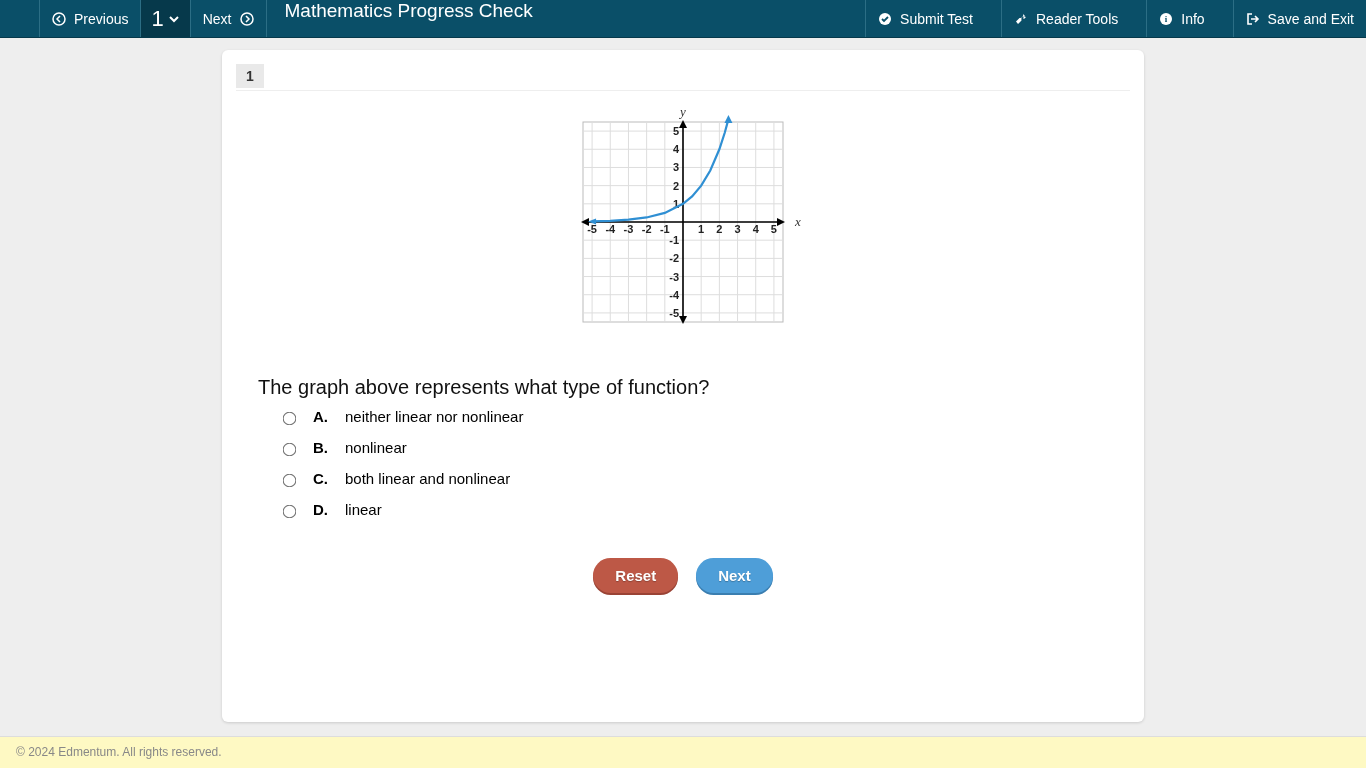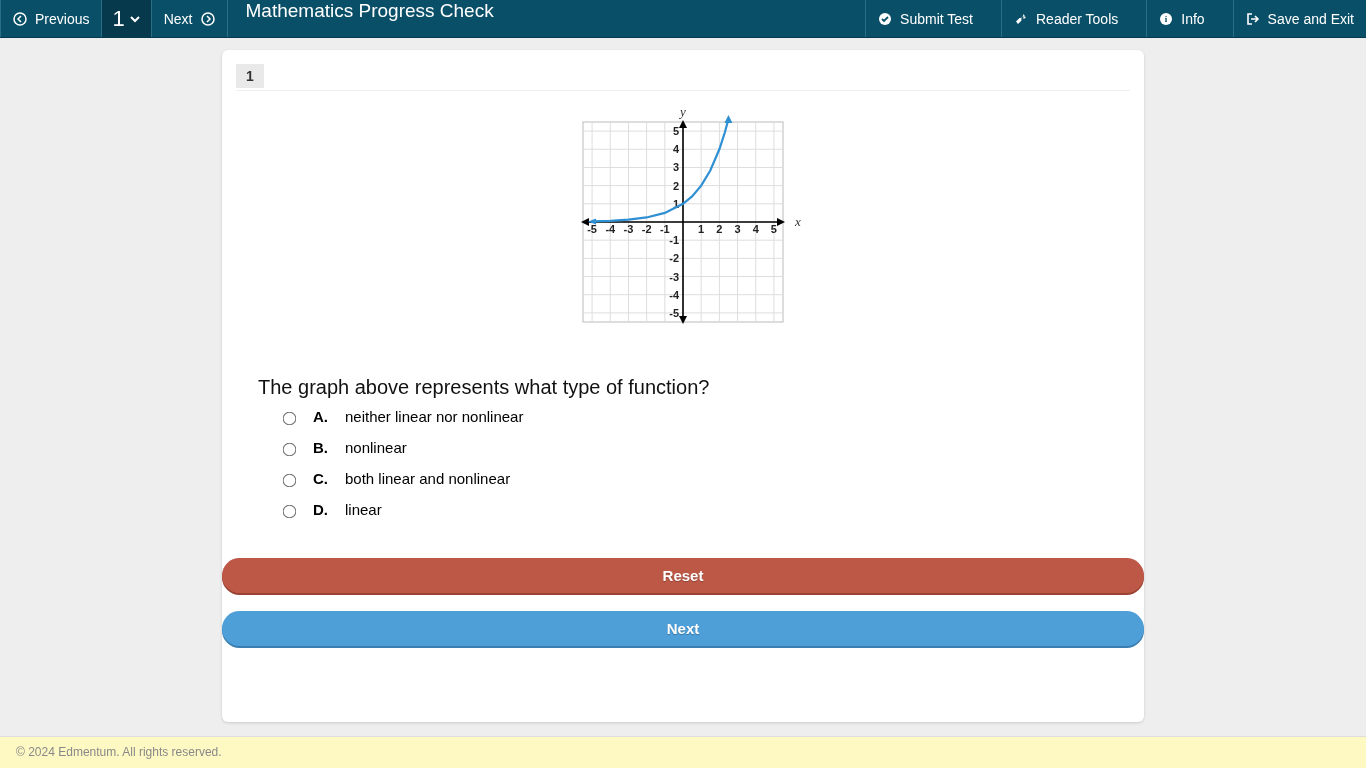--- a/index.html
+++ b/index.html
@@ -1,19 +1,19 @@
 <!DOCTYPE html>
 <html><head>
 <meta charset="utf-8">
 <style>
   * { box-sizing: border-box; }
   html, body { margin:0; padding:0; height:100%; font-family: Arial, Helvetica, sans-serif; background:#eee; }
   body { width:1366px; height:768px; overflow:hidden; position:relative; background:linear-gradient(#eee,#eee); }
   
-  .topbar { height:38px; background:#0a4f68; border-bottom:1px solid #06394b; display:flex; align-items:stretch; color:#fff; }
+  .topbar { height:38px; background:#0a4f68; border-bottom:1px solid #06394b; display:flex; align-items:stretch; color:#fff;padding-left:39px; }
   .topbar .cell { display:flex; align-items:center; padding:0 12px; border-right:1px solid #2c6e85; font-size:14px; cursor:pointer; }
   .topbar .cell.first { border-left:1px solid #2c6e85; }
   .topbar .qnum { background:#06394b; font-size:20px; font-weight:normal; padding:0 10px; display:flex; align-items:center; gap:4px; }
   .topbar .title { flex:1; font-size:19px; padding-left:18px; cursor:default; }
   .topbar .right .cell { border-left:1px solid #2c6e85; border-right:none; }
   .topbar .right { display:flex; margin-left:auto;gap:16px; }
   .icon { display:inline-block; vertical-align:middle; }
   .icon svg { display:block; }
   .spacer { width:8px; display:inline-block; }
   
@@ -21,21 +21,21 @@
   .card { width:922px; background:#fff; border-radius:6px; box-shadow:0 1px 3px rgba(0,0,0,0.15); position:relative; height:672px; }
   .qbadge { position:absolute; top:14px; left:14px; background:#e9e9e9; color:#333; font-weight:bold; font-size:14px; padding:4px 10px; }
   .divider { position:absolute; top:40px; left:14px; right:14px; height:1px; background:#eee; }
   .graph-wrap { position:absolute; top:52px; left:0; right:0; display:flex; justify-content:center; }
   .question-text { position:absolute; top:326px; left:36px; font-size:20px; color:#111; }
   .choices { position:absolute; top:344px; left:56px; }
   .choice { display:flex; align-items:center; gap:14px; margin:14px 0; font-size:15px; }
   .choice input { transform:scale(1.05); cursor:pointer; }
   .choice .letter { font-weight:bold; width:18px; }
   .choice .text { }
-  .btn-row { position:absolute; top:508px; left:0; right:0; display:flex; justify-content:center; gap:18px;flex-direction:column; }
+  .btn-row { position:absolute; top:508px; left:0; right:0; display:flex; justify-content:center; gap:18px; }
   .btn { border:none; color:#fff; font-size:15px; font-weight:bold; padding:9px 22px; border-radius:18px; cursor:pointer; text-shadow:0 1px 1px rgba(0,0,0,0.25); }
   .btn.reset { background:#bd5846; box-shadow:0 2px 0 #9a4335; }
   .btn.next  { background:#4e9ed8; box-shadow:0 2px 0 #3a7eb0; }
   
   .footer { position:absolute; bottom:0; left:0; right:0; height:32px; background:#fef9c3; border-top:1px solid #ddd; font-size:12px; color:#888; padding:8px 16px; }
   
   .axislabel { font-family: "Times New Roman", serif; font-style:italic; font-size:13px; fill:#333; }
   .tick { font-size:11px; font-weight:bold; fill:#222; font-family:Arial; }
 </style>
 </head>

